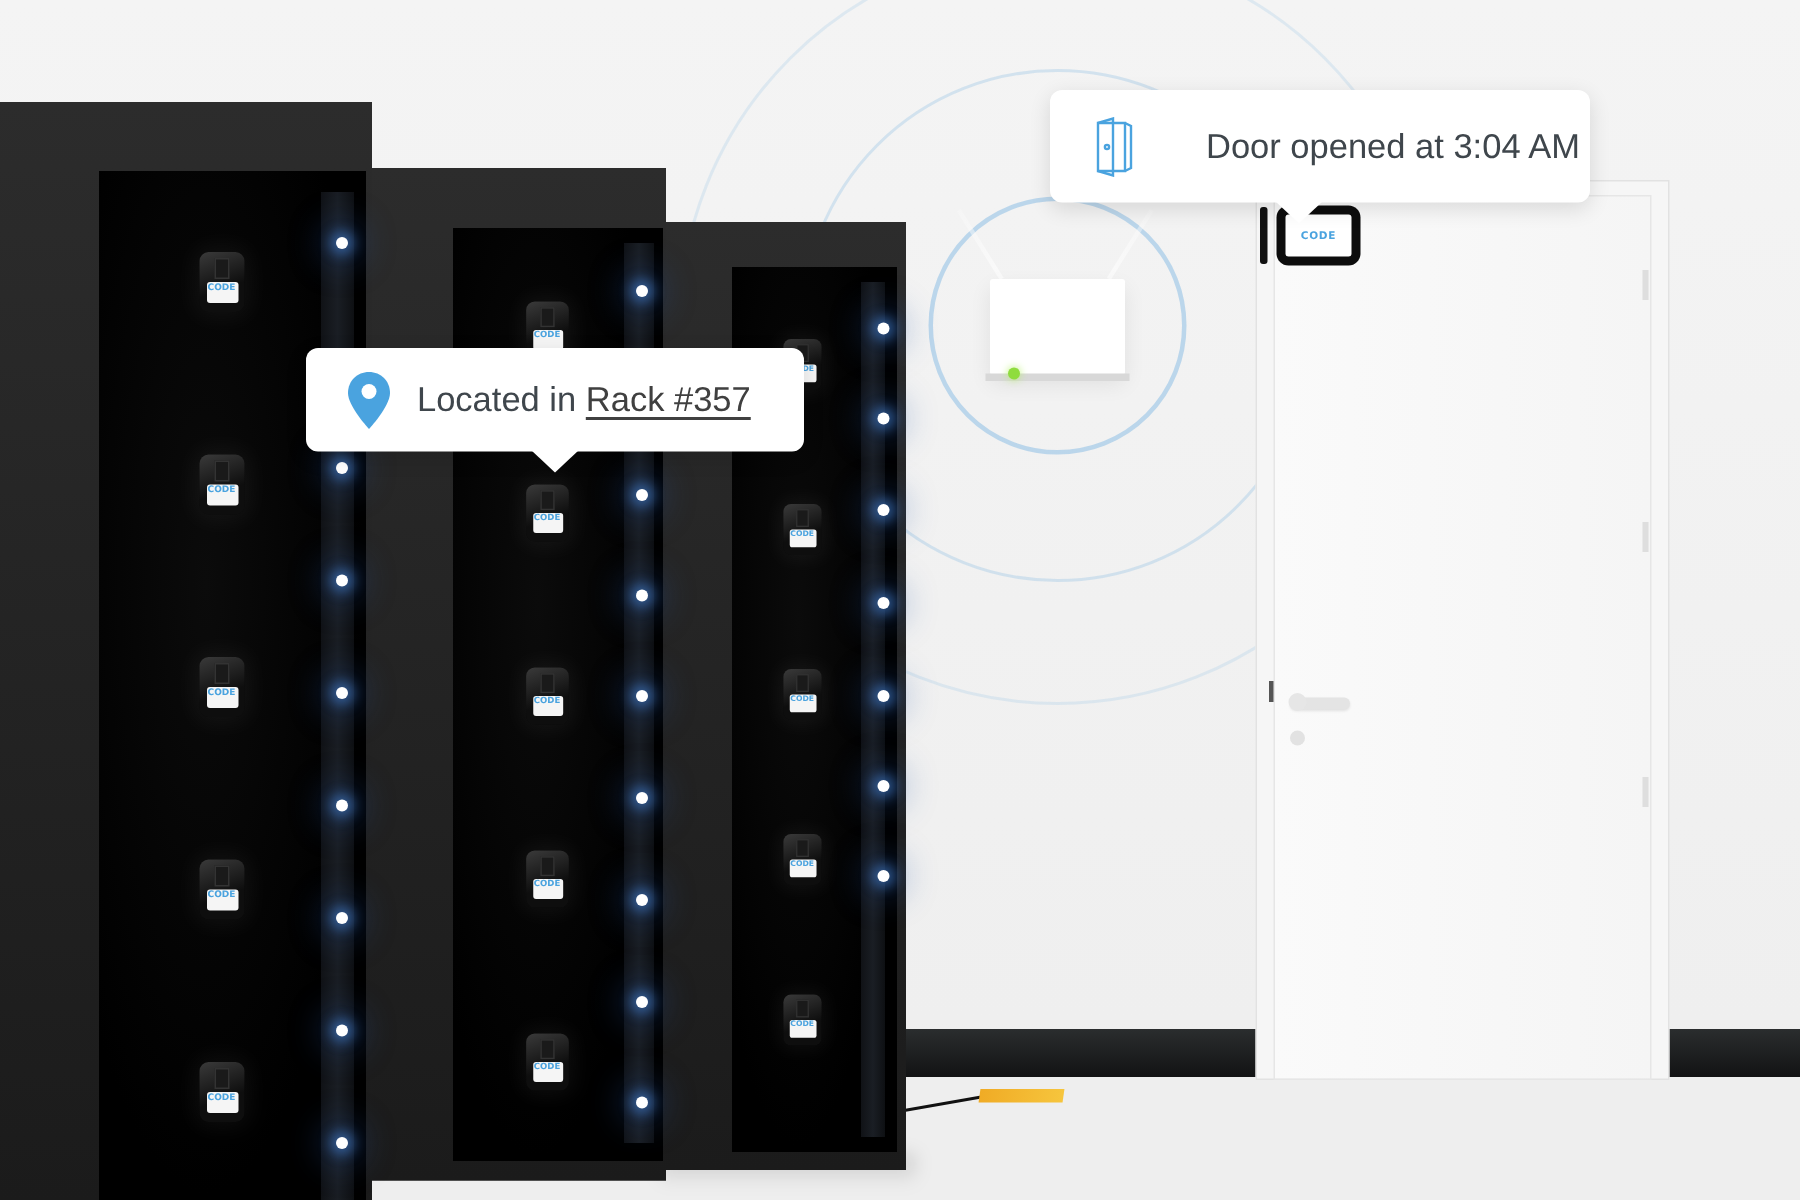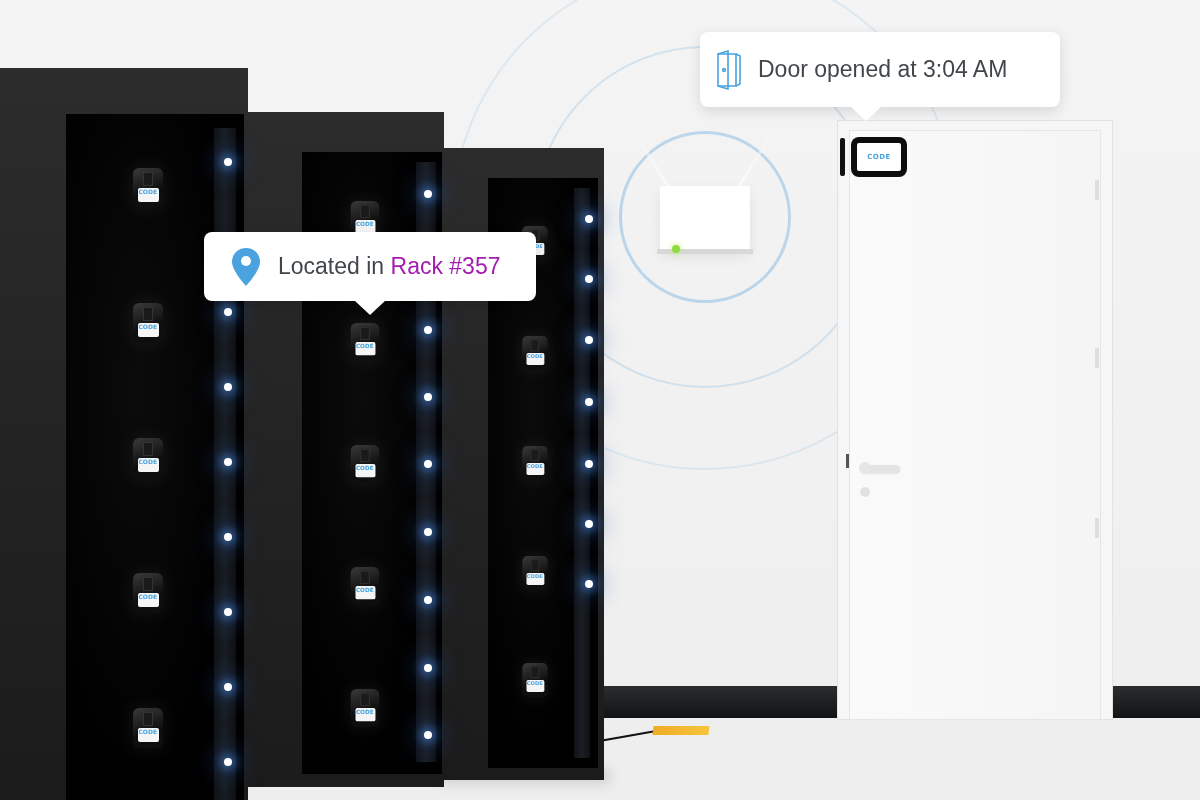--- a/index.html
+++ b/index.html
@@ -67,23 +67,23 @@
     font-size: 6px; color: #4aa3df; font-weight: bold; text-align: right; padding-right: 2px; line-height: 8px; }
   .tag .clip { position: absolute; left: 10px; top: 4px; width: 10px; height: 14px; background: #1a1a1a; border: 1px solid #333; }
 
   
   .callout { position: absolute; background: #fff; border-radius: 8px;
     box-shadow: 0 4px 14px rgba(0,0,0,0.12); display: flex; align-items: center; }
   .callout::after { content: ""; position: absolute; bottom: -14px; width: 0; height: 0;
     border-left: 16px solid transparent; border-right: 16px solid transparent; border-top: 15px solid #fff; }
   .callout .icon { display:flex; align-items:center; justify-content:center; }
   .callout .text { font-family: "Liberation Sans", sans-serif; font-size: 23px; color: #3f464c; white-space: nowrap; }
-  .callout .link { color: #a21caf; text-underline-offset: 4px; }
-
-  .callout-door { left: 700px; top: 32px; width: 360px; height: 75px; padding-left: 14px; }
+  .callout .link { color: #404040; text-decoration: underline; text-underline-offset: 4px; }
+
+  .callout-door { left: 700px; top: 60px; width: 360px; height: 75px; padding-left: 28px; gap: 32px; }
   .callout-door::after { left: 150px; }
   .callout-door .icon { width: 30px; margin-right: 14px; }
 
   .callout-rack { left: 204px; top: 232px; width: 332px; height: 69px; padding-left: 26px; }
   .callout-rack::after { left: 150px; }
   .callout-rack .icon { width: 32px; margin-right: 16px; }
 
   .callout-leak { left: 546px; top: 638px; width: 252px; height: 70px; padding-left: 26px; }
   .callout-leak::after { left: 108px; }
   .callout-leak .icon { width: 36px; margin-right: 14px; }

